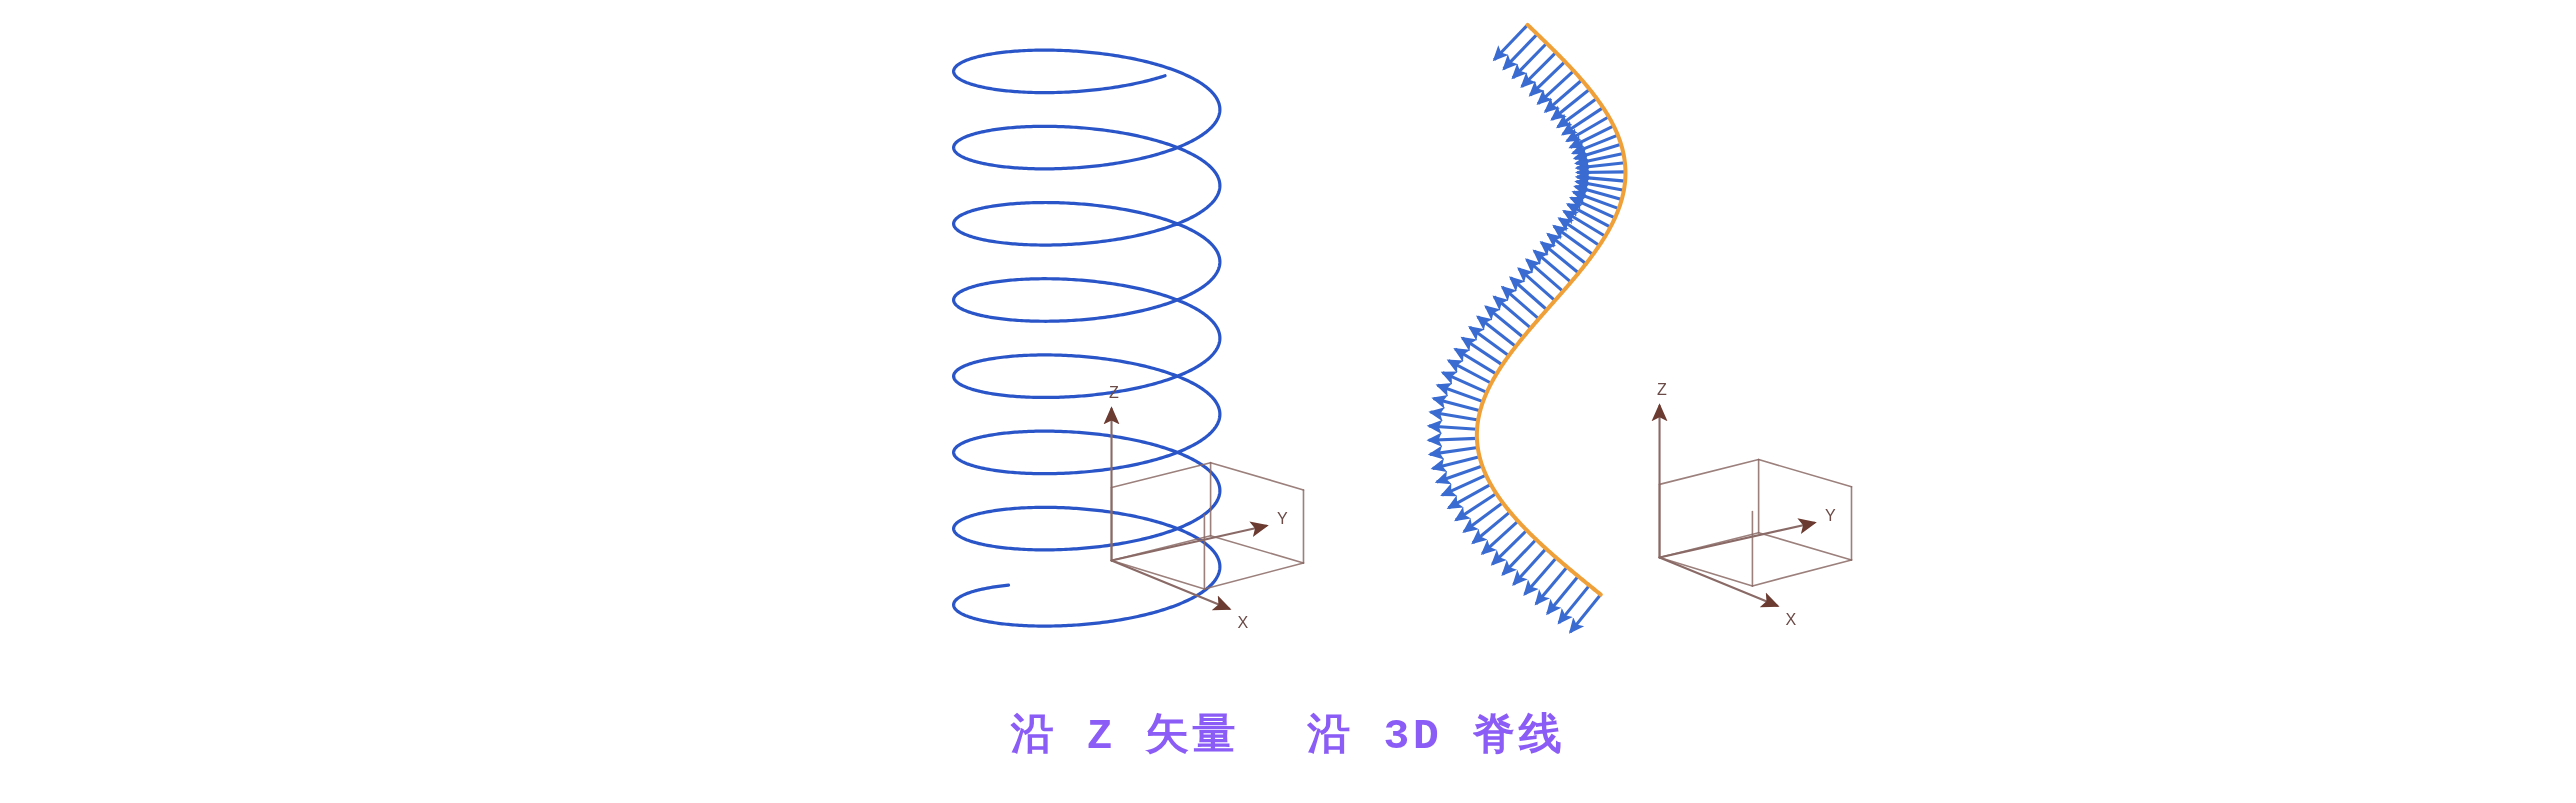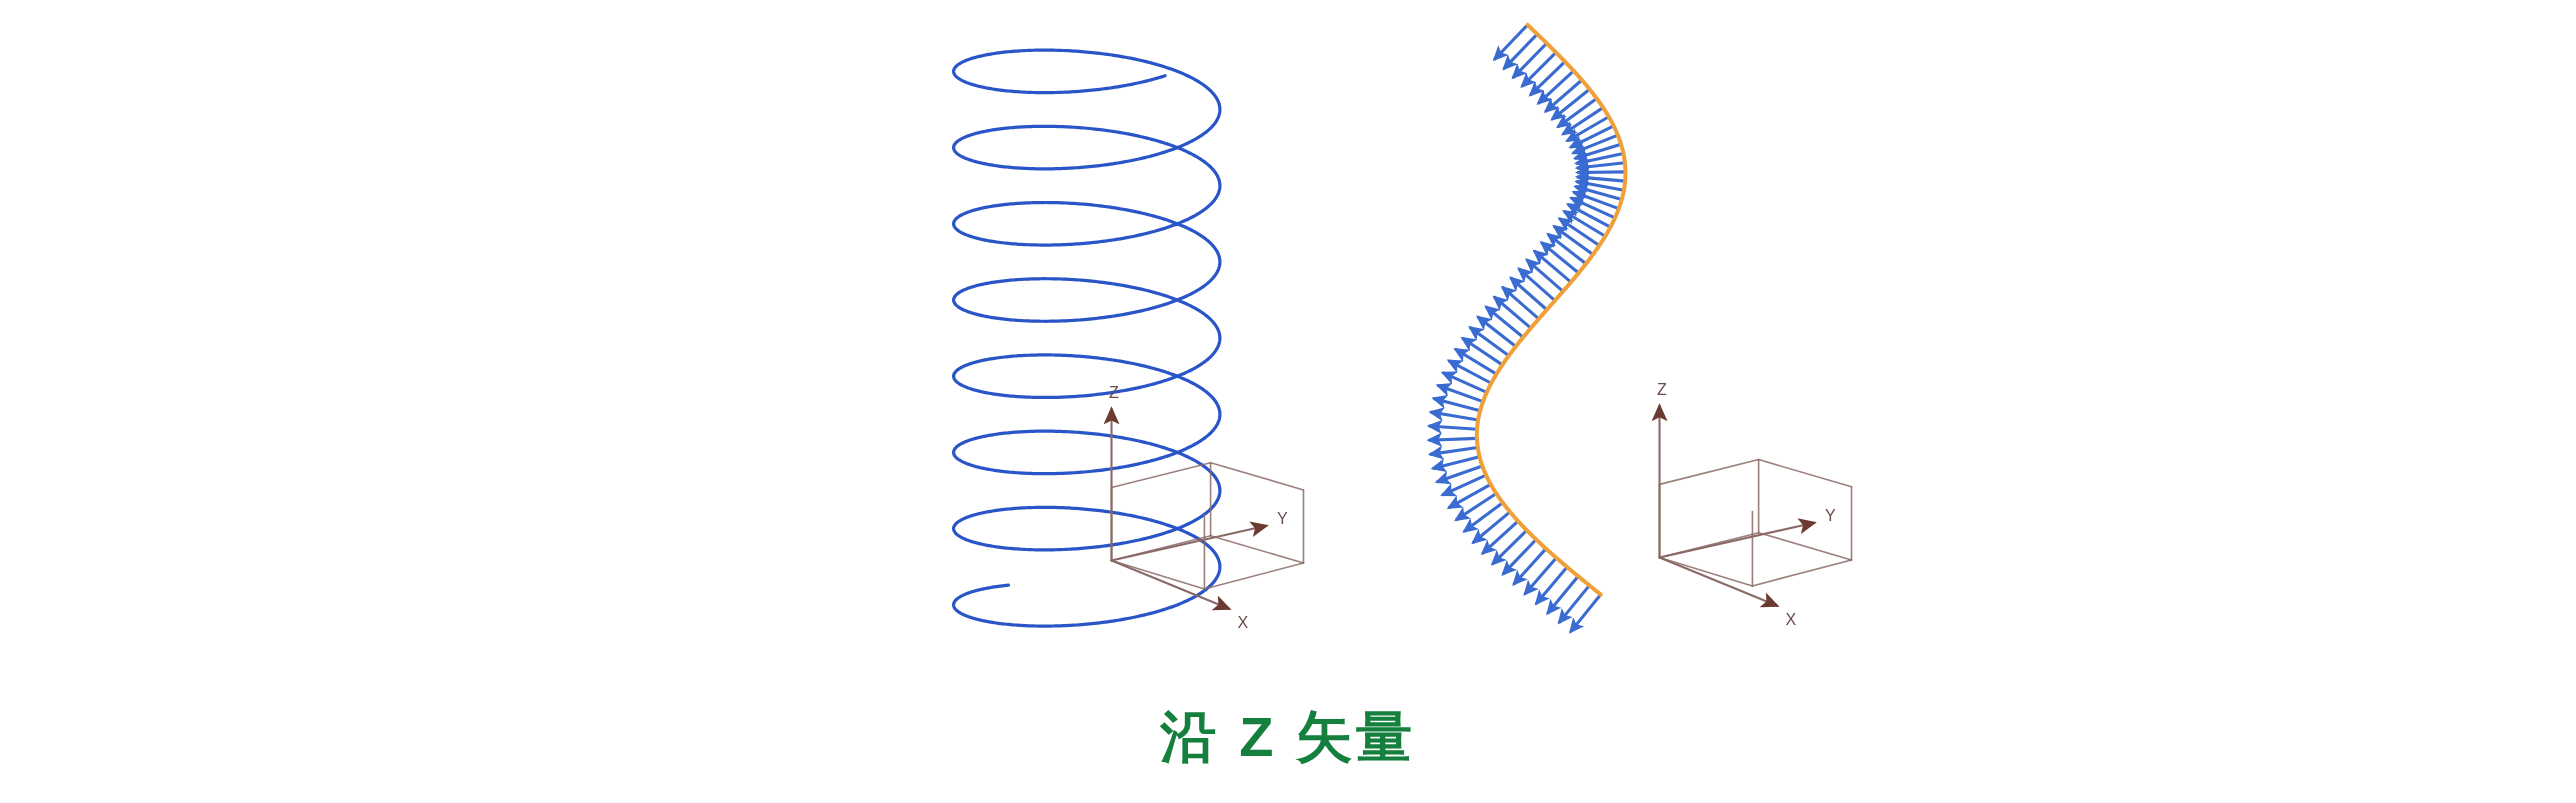--- a/index.html
+++ b/index.html
@@ -34,25 +34,25 @@
     width: 2576px;
     height: 99px;
     display: flex;
     flex-direction: row;
     justify-content: center;
     align-items: center;
     gap: 68px;
     pointer-events: none;
   }
   .caption {
-    font-family: Liberation Sans, sans-serif;
+    font-family: Liberation Mono, monospace;
     font-weight: bold;
-    font-size: 56px;
+    font-size: 43px;
     line-height: 1;
-    color: #15803d;
+    color: #8b5cf6;
     letter-spacing: 3.7px;
     white-space: nowrap;
   }
   .axis-label-text {
     font-family: "Liberation Sans", "DejaVu Sans", sans-serif;
     font-size: 26px;
     fill: #6b4b48;
   }
 </style>
 </head>
@@ -181,16 +181,17 @@
           <text x="2684" y="631" class="axis-label-text" text-anchor="middle" dominant-baseline="middle">Z</text>
           <text x="2956" y="834" class="axis-label-text" text-anchor="middle" dominant-baseline="middle">Y</text>
           <text x="2892" y="1002" class="axis-label-text" text-anchor="middle" dominant-baseline="middle">X</text>
         </g>
     </g>
 
   </svg>
 
   <div class="caption-row">
     <div class="caption">沿 Z 矢量</div>
+    <div class="caption">沿 3D 脊线</div>
   </div>
 
 </div>
 
 
 </body></html>

